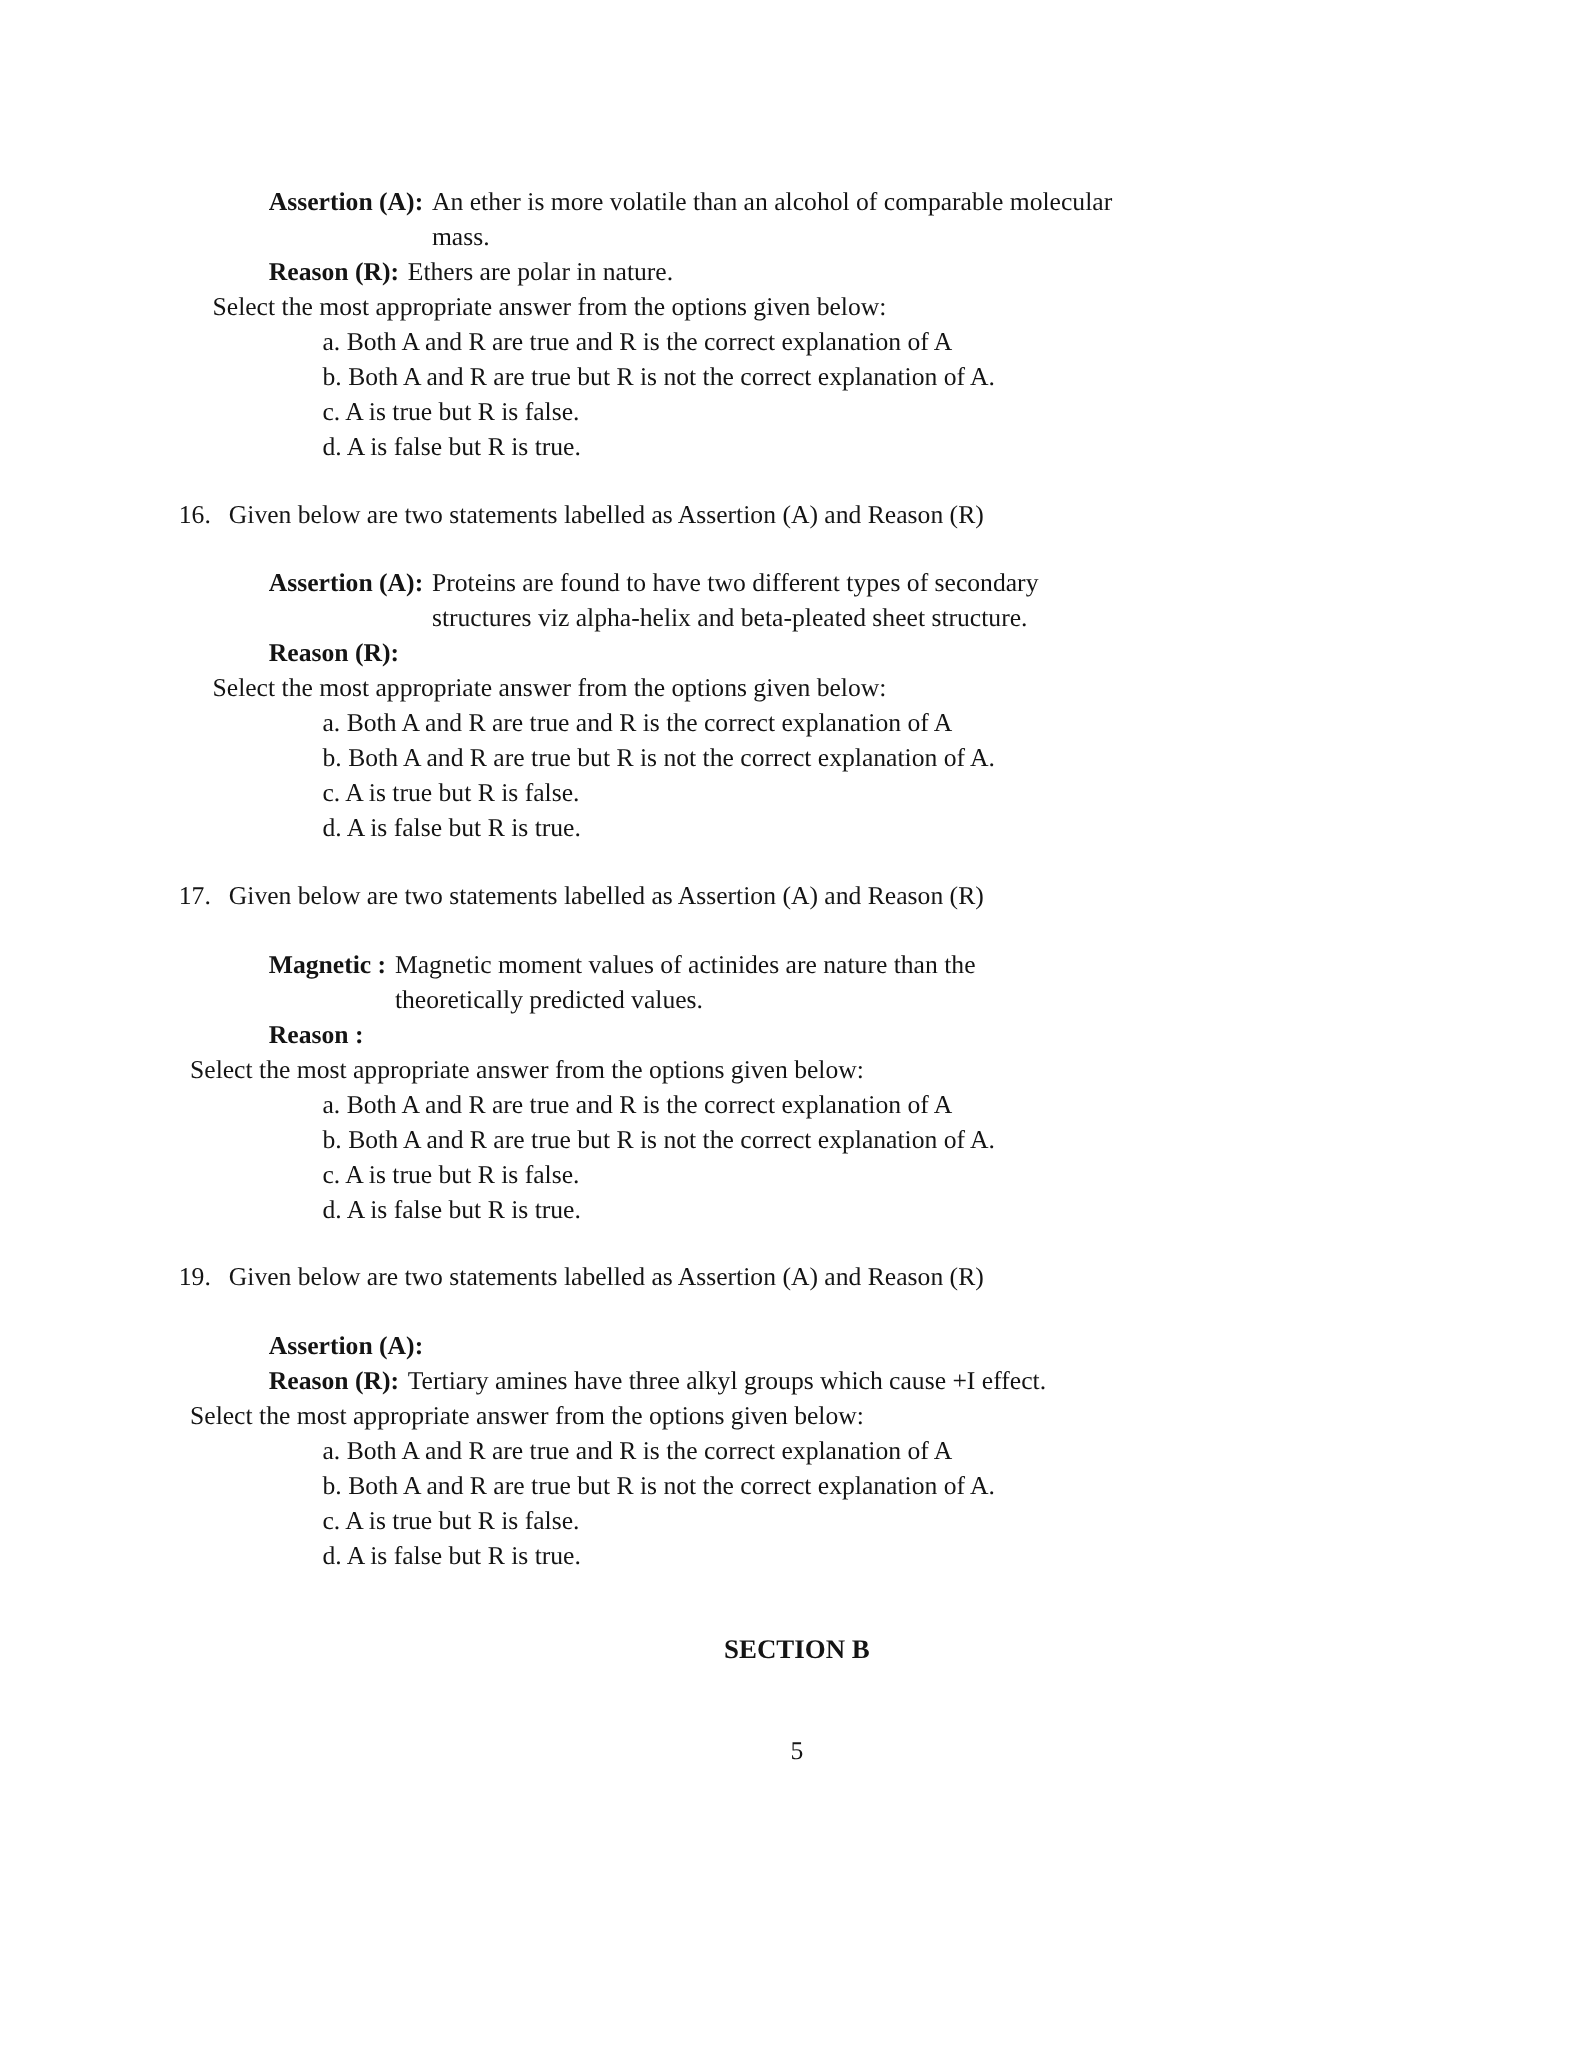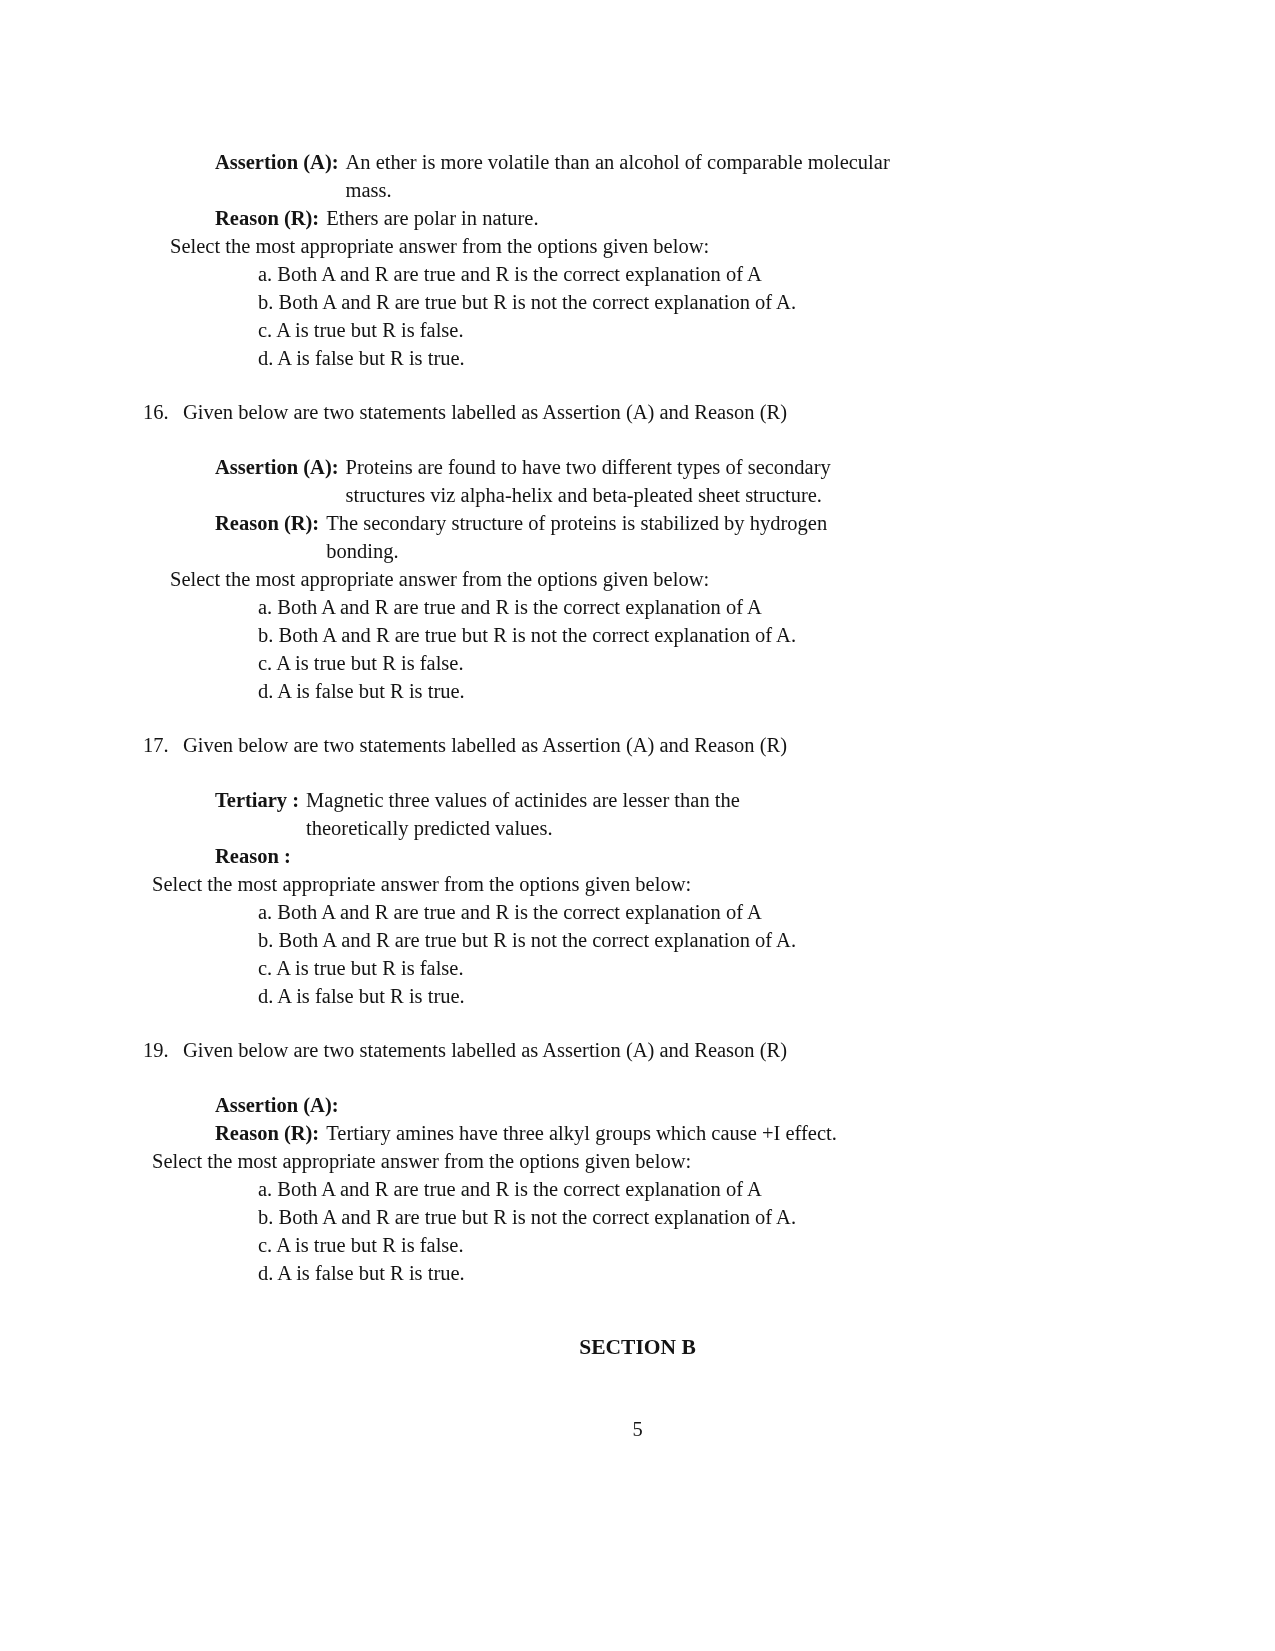--- a/index.html
+++ b/index.html
@@ -103,40 +103,38 @@
         <span class="q-num">16.</span>
         <span class="q-stem-text">Given below are two statements labelled as Assertion (A) and Reason (R)</span>
       </div>
       <div class="ar-row">
         <span class="ar-label">Assertion (A):</span>
         <span class="ar-text">Proteins are found to have two different types of secondary
 structures viz alpha-helix and beta-pleated sheet structure.</span>
       </div>
       <div class="ar-row">
         <span class="ar-label">Reason (R):</span>
-        <span class="ar-text">The secondary structure of proteins is stabilized by hydrogen
-bonding.</span>
       </div>
       <div class="select-line">Select the most appropriate answer from the options given below:</div>
       <div class="options">
         <div class="option">a. Both A and R are true and R is the correct explanation of A</div>
         <div class="option">b. Both A and R are true but R is not the correct explanation of A.</div>
         <div class="option">c. A is true but R is false.</div>
         <div class="option">d. A is false but R is true.</div>
       </div>
     </div>
 
     <div class="question-block">
       <div class="stem-row">
         <span class="q-num">17.</span>
         <span class="q-stem-text">Given below are two statements labelled as Assertion (A) and Reason (R)</span>
       </div>
       <div class="ar-row">
-        <span class="ar-label">Tertiary :</span>
-        <span class="ar-text">Magnetic three values of actinides are lesser than the
+        <span class="ar-label">Magnetic :</span>
+        <span class="ar-text">Magnetic moment values of actinides are nature than the
 theoretically predicted values.</span>
       </div>
       <div class="ar-row">
         <span class="ar-label">Reason :</span>
       </div>
       <div class="select-line tight">Select the most appropriate answer from the options given below:</div>
       <div class="options">
         <div class="option">a. Both A and R are true and R is the correct explanation of A</div>
         <div class="option">b. Both A and R are true but R is not the correct explanation of A.</div>
         <div class="option">c. A is true but R is false.</div>

